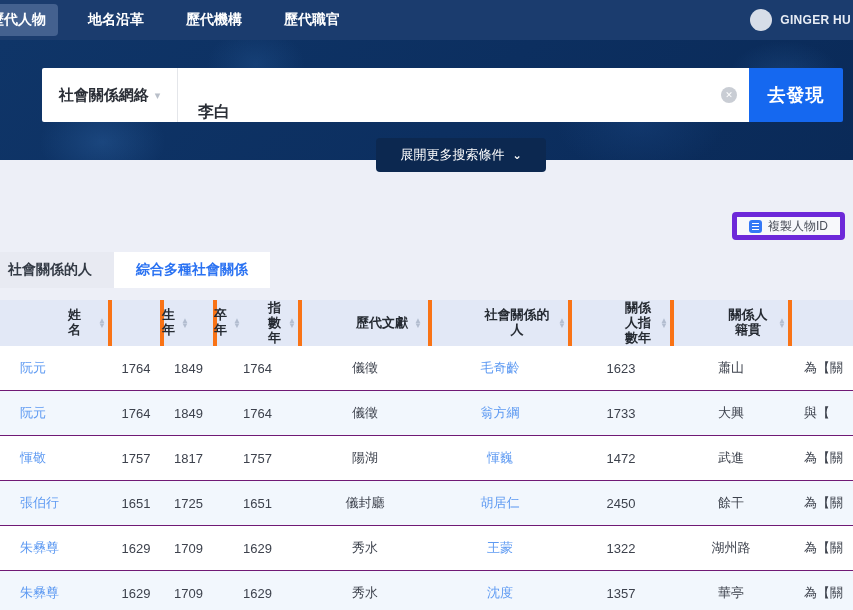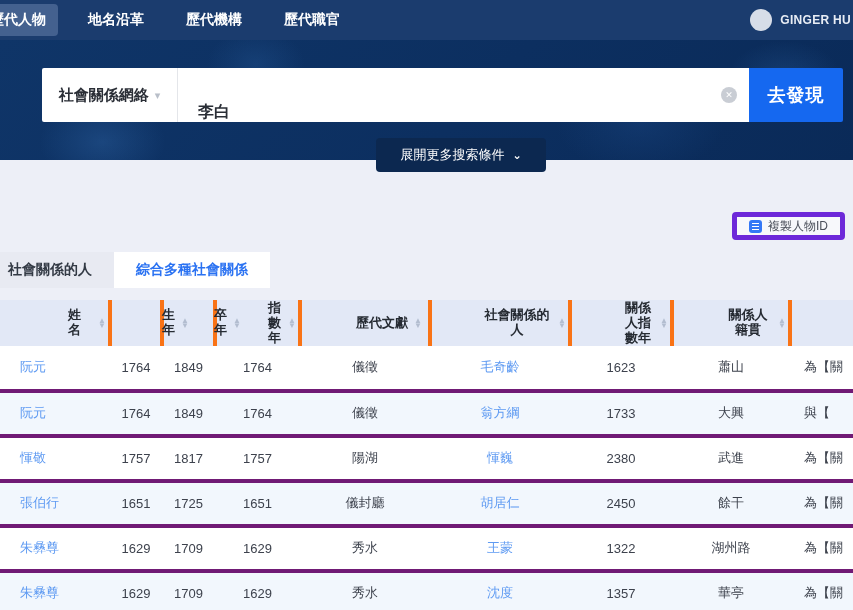--- a/index.html
+++ b/index.html
@@ -71,21 +71,21 @@
   col.c-iy{width:85px} col.c-ip{width:130px} col.c-an{width:140px}
   col.c-aiy{width:102px} col.c-ao{width:118px} col.c-rel{width:220px}
   thead th { background:#e2e8f6; height:42px; font-size:13px; color:#262b33;
     font-weight:bold; text-align:center; border-left:4px solid #f97316; padding:0 2px; }
   thead th:first-child { border-left:none; text-align:left; padding-left:20px; }
   .th-inner { display:inline-flex; align-items:center; justify-content:center; gap:6px; }
   .th-label { line-height:1.15;margin-left:48px; }
   .sort-icon { display:inline-flex; flex-direction:column; color:#b3bdd0;
     font-size:8px; line-height:5px; cursor:pointer; }
   tbody td { height:45px; font-size:13px; color:#3d424d; text-align:center;
-    border-bottom:4px solid #701a75; padding:0 2px; }
+    border-bottom:1px solid #701a75; padding:0 2px; }
   tbody td:first-child { text-align:left; padding-left:20px; }
   tbody tr.alt td { background:#f2f7fd; }
   td.rel { text-align:left; padding-left:14px; white-space:nowrap; }
   th.rel-h { text-align:center; }
   a.person-link { color:#5e9af2; text-decoration:none; cursor:pointer; }
 </style>
 </head>
 <body>
 
 <div class="page">
@@ -230,21 +230,21 @@
             <td>大興</td>
             <td class="rel">與【</td>
           </tr>
           <tr>
             <td><a class="person-link">惲敬</a></td>
             <td>1757</td>
             <td>1817</td>
             <td>1757</td>
             <td>陽湖</td>
             <td><a class="person-link">惲巍</a></td>
-            <td>2380</td>
+            <td>1472</td>
             <td>武進</td>
             <td class="rel">為【關</td>
           </tr>
           <tr class="alt">
             <td><a class="person-link">張伯行</a></td>
             <td>1651</td>
             <td>1725</td>
             <td>1651</td>
             <td>儀封廳</td>
             <td><a class="person-link">胡居仁</a></td>

